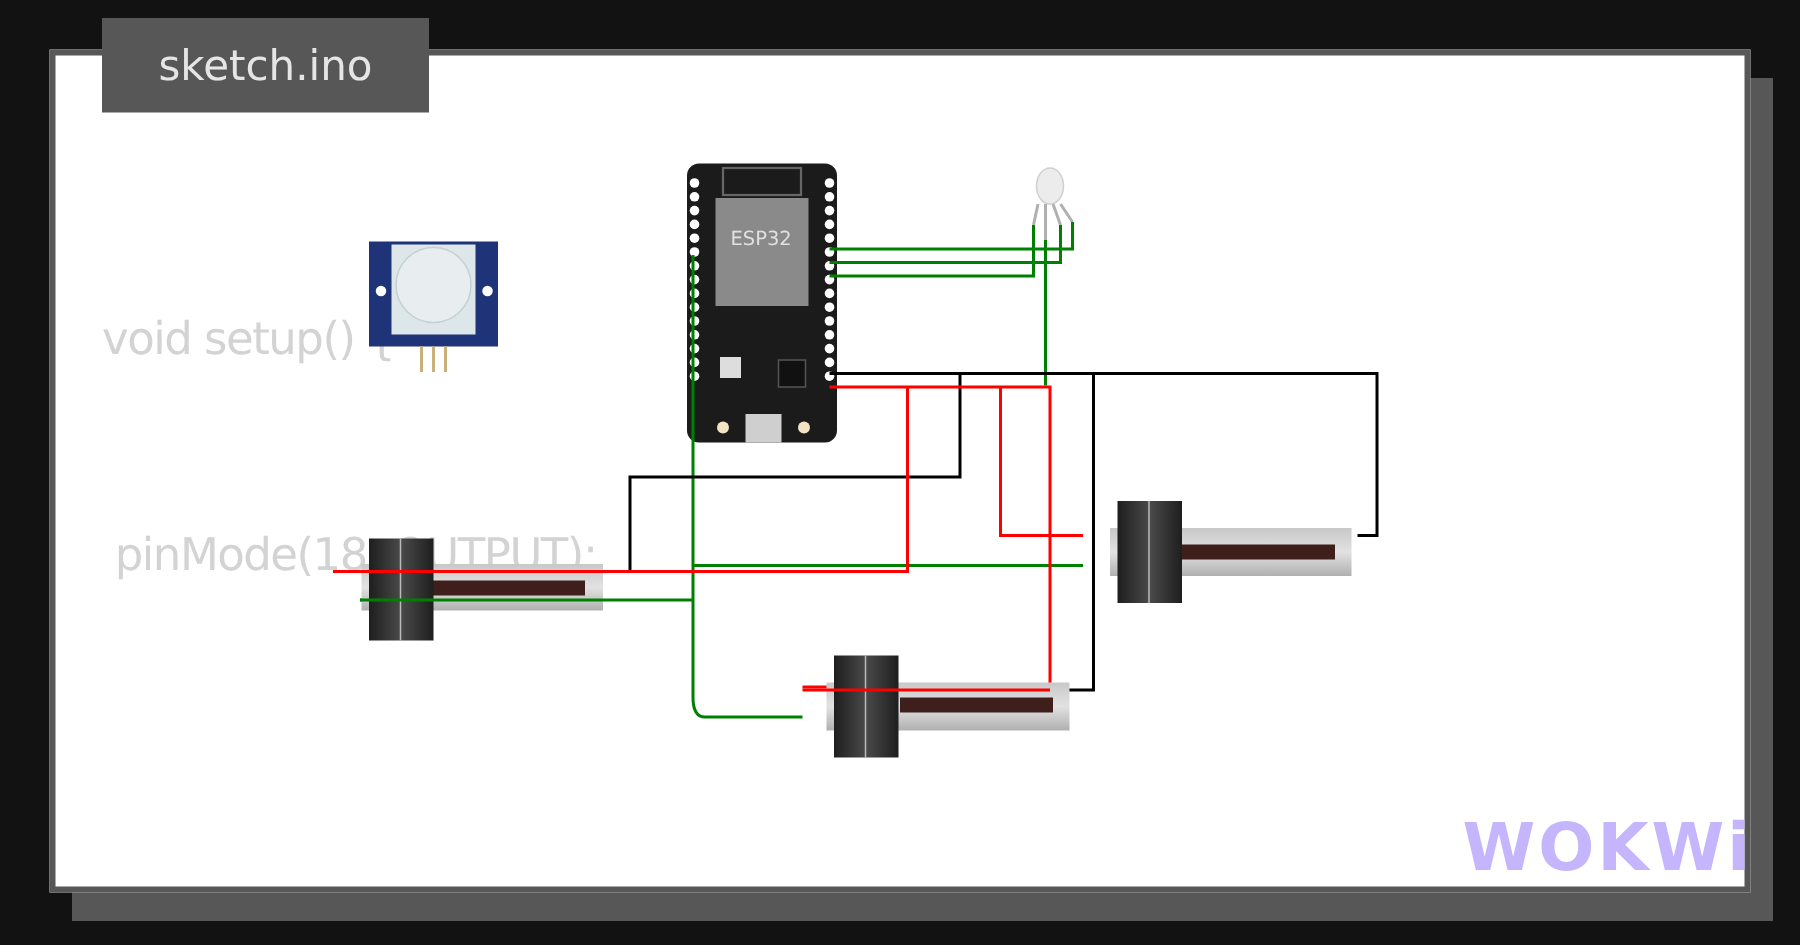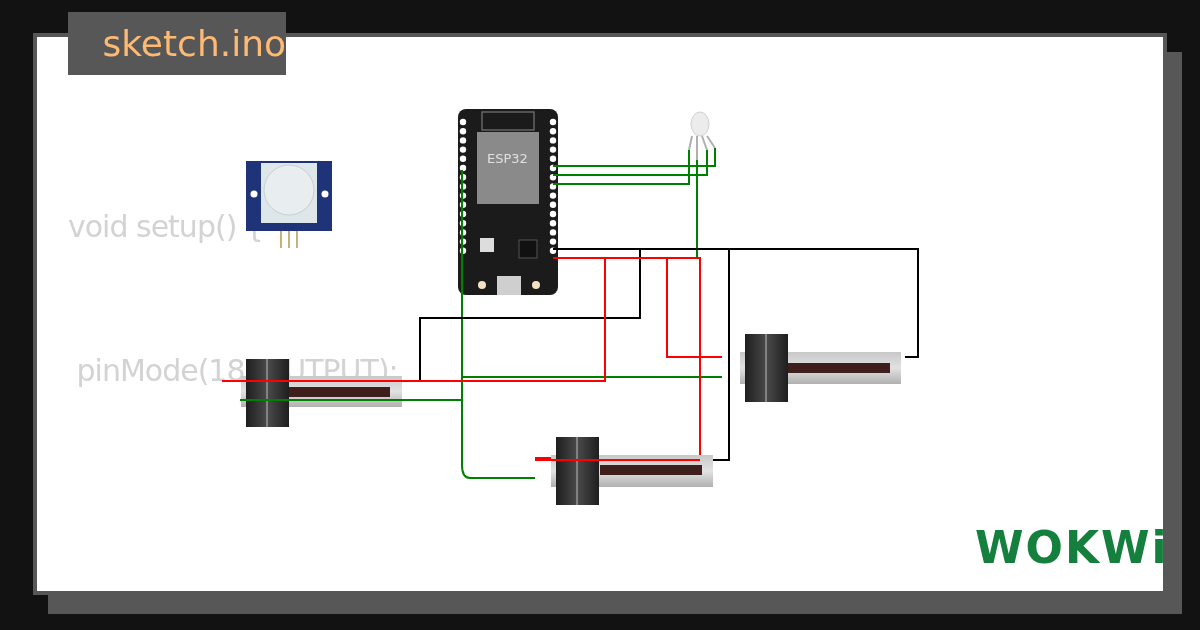--- a/index.html
+++ b/index.html
@@ -1,23 +1,23 @@
 <!DOCTYPE html>
 <html><head>
 <meta charset="utf-8">
 <style>
   html, body { margin:0; padding:0; }
   body { width:1200px; height:630px; background:#121212; position:relative; overflow:hidden; font-family:"DejaVu Sans", sans-serif; }
   .shadow { position:absolute; left:48px; top:52px; width:1134px; height:562px; background:#575757; }
   .card { position:absolute; left:33px; top:33px; width:1134px; height:562px; background:#ffffff; border:4px solid #575757; box-sizing:border-box; overflow:hidden; }
-  .tab { position:absolute; left:68px; top:12px; width:218px; height:63px; background:#575757; color:#fdba74; font-size:36px; line-height:63px; text-align:right; z-index:5; }
+  .tab { position:absolute; left:68px; top:12px; width:218px; height:63px; background:#575757; color:#e5e5e5; font-size:28px; line-height:63px; text-align:center; z-index:5; }
   .code { position:absolute; left:31px; top:70px; color:#d3d3d3; font-size:30px; line-height:48px; white-space:pre; font-family:"DejaVu Sans", sans-serif; letter-spacing:-1px; }
   .code div { height:48px; }
   svg.circuit { position:absolute; left:0; top:0; }
-  .logo { position:absolute; left:975px; top:522px; font-size:44px; font-weight:bold; color:#15803d; letter-spacing:2px; font-family:"DejaVu Sans", sans-serif; z-index:6; }
+  .logo { position:absolute; left:975px; top:540px; font-size:44px; font-weight:bold; color:#c4b5fd; letter-spacing:2px; font-family:"DejaVu Sans", sans-serif; z-index:6; }
 </style>
 </head>
 <body>
 
 <div class="shadow"></div>
 <div class="card">
   <div class="code">
     <div>void setup() {</div>
     <div> pinMode(18, OUTPUT);</div>
     

